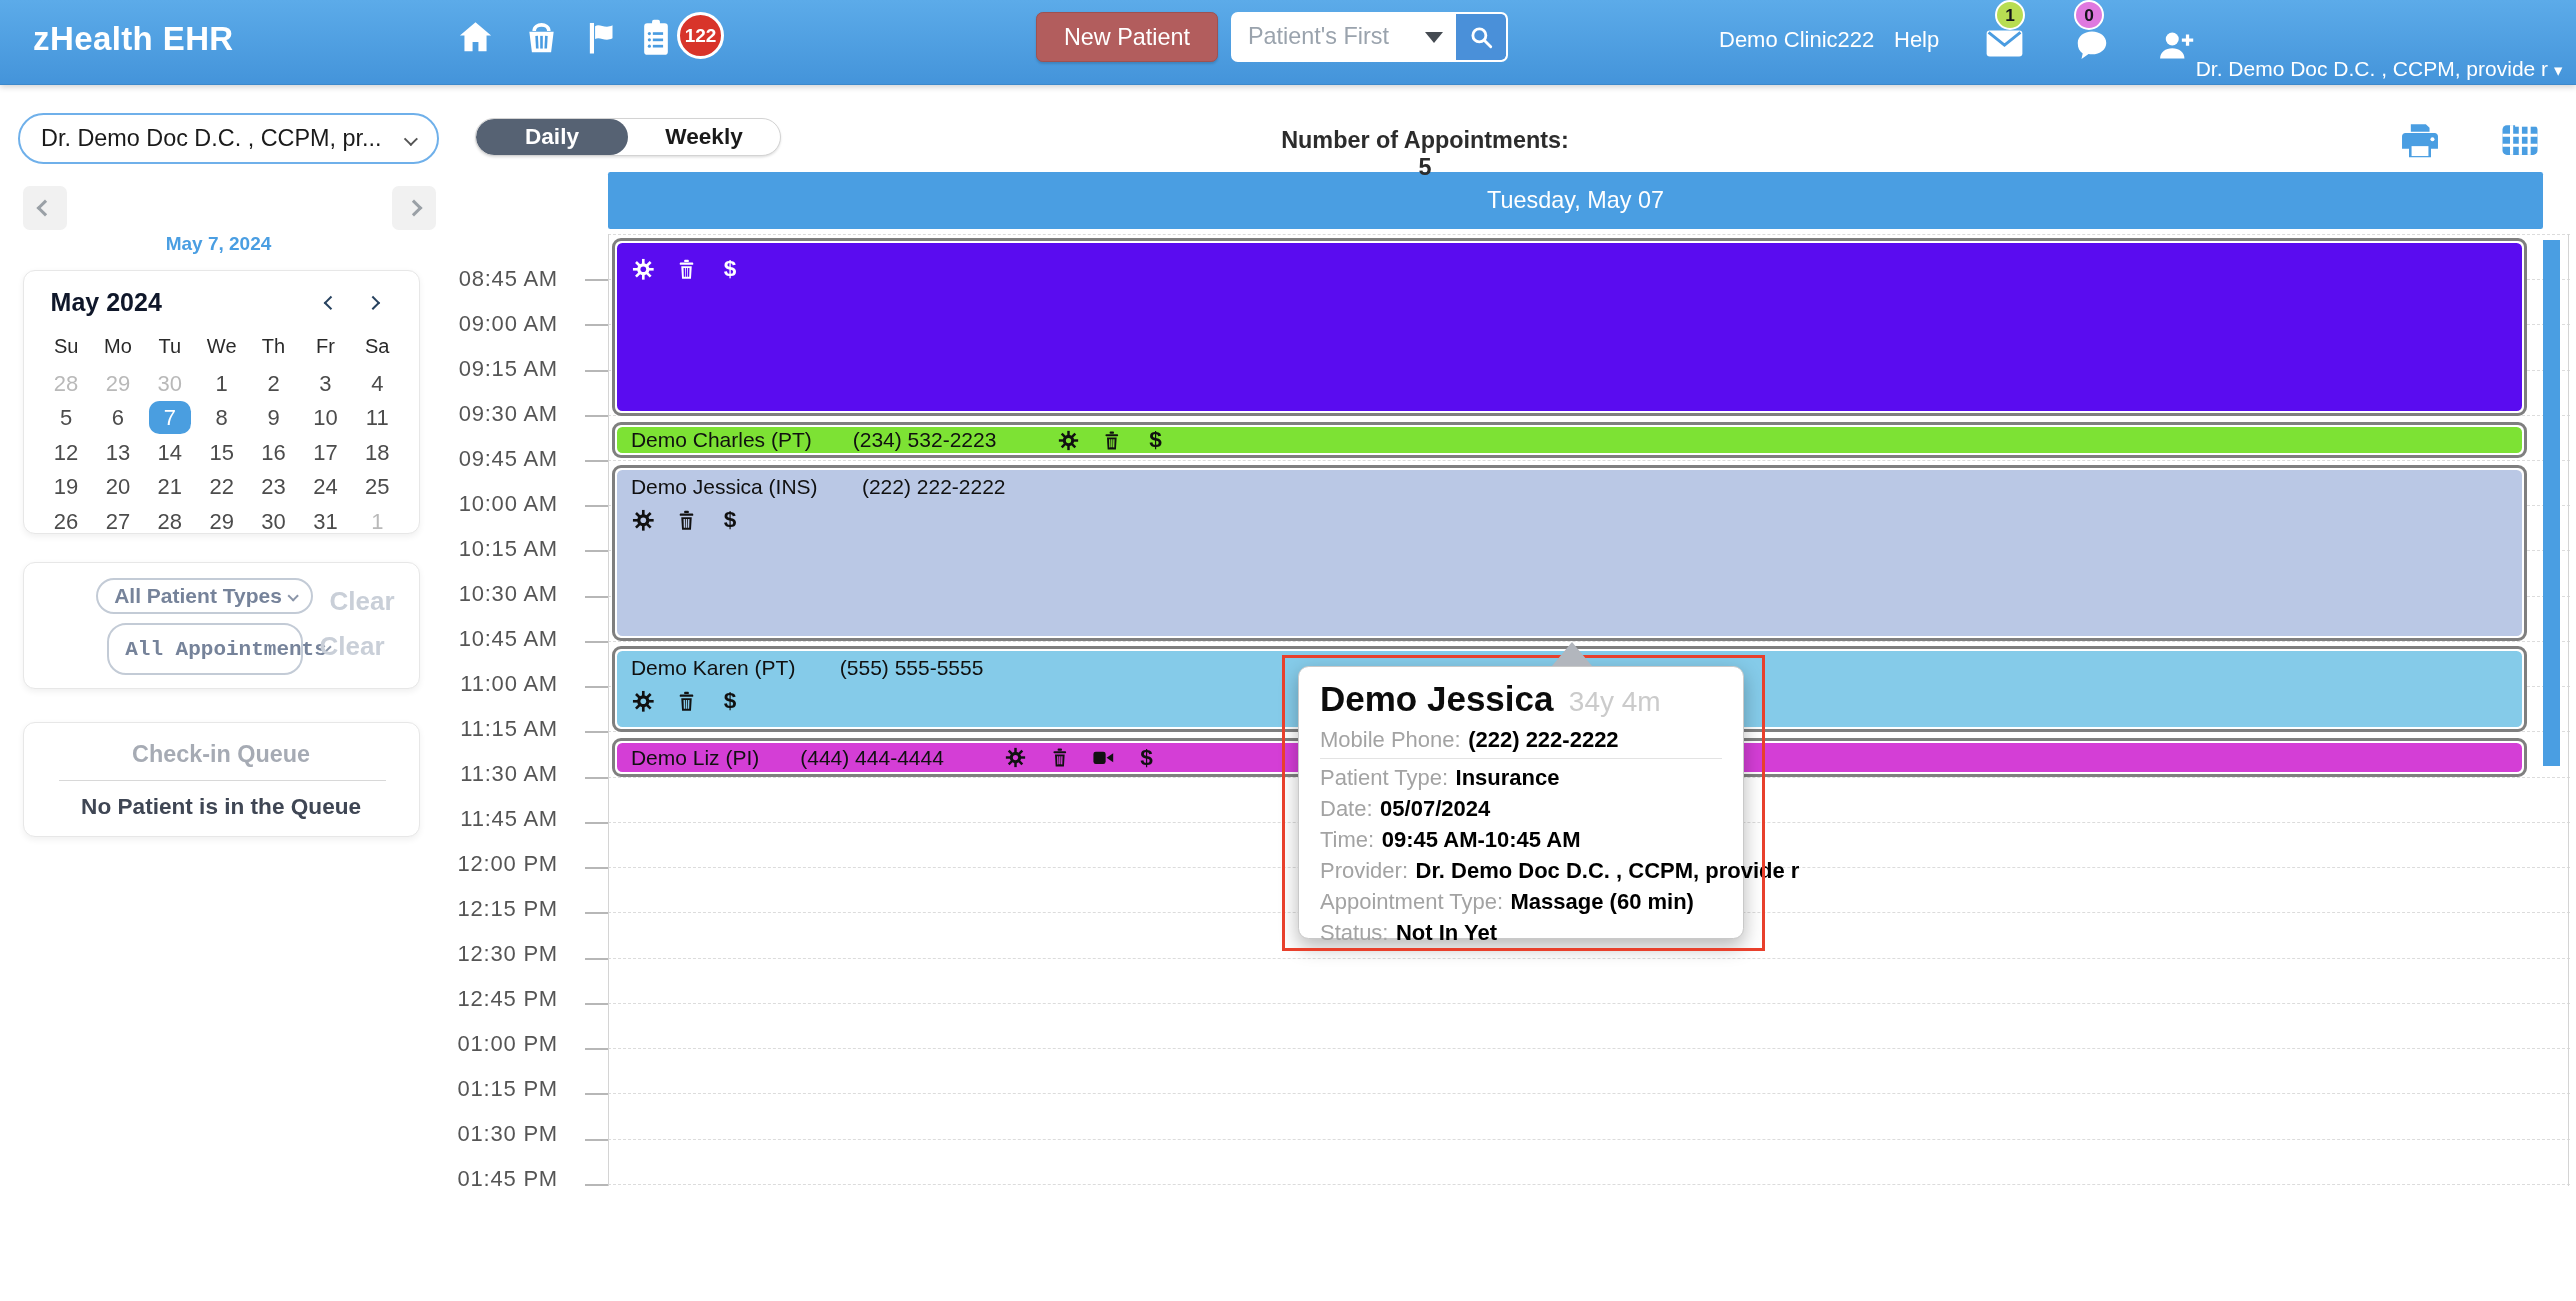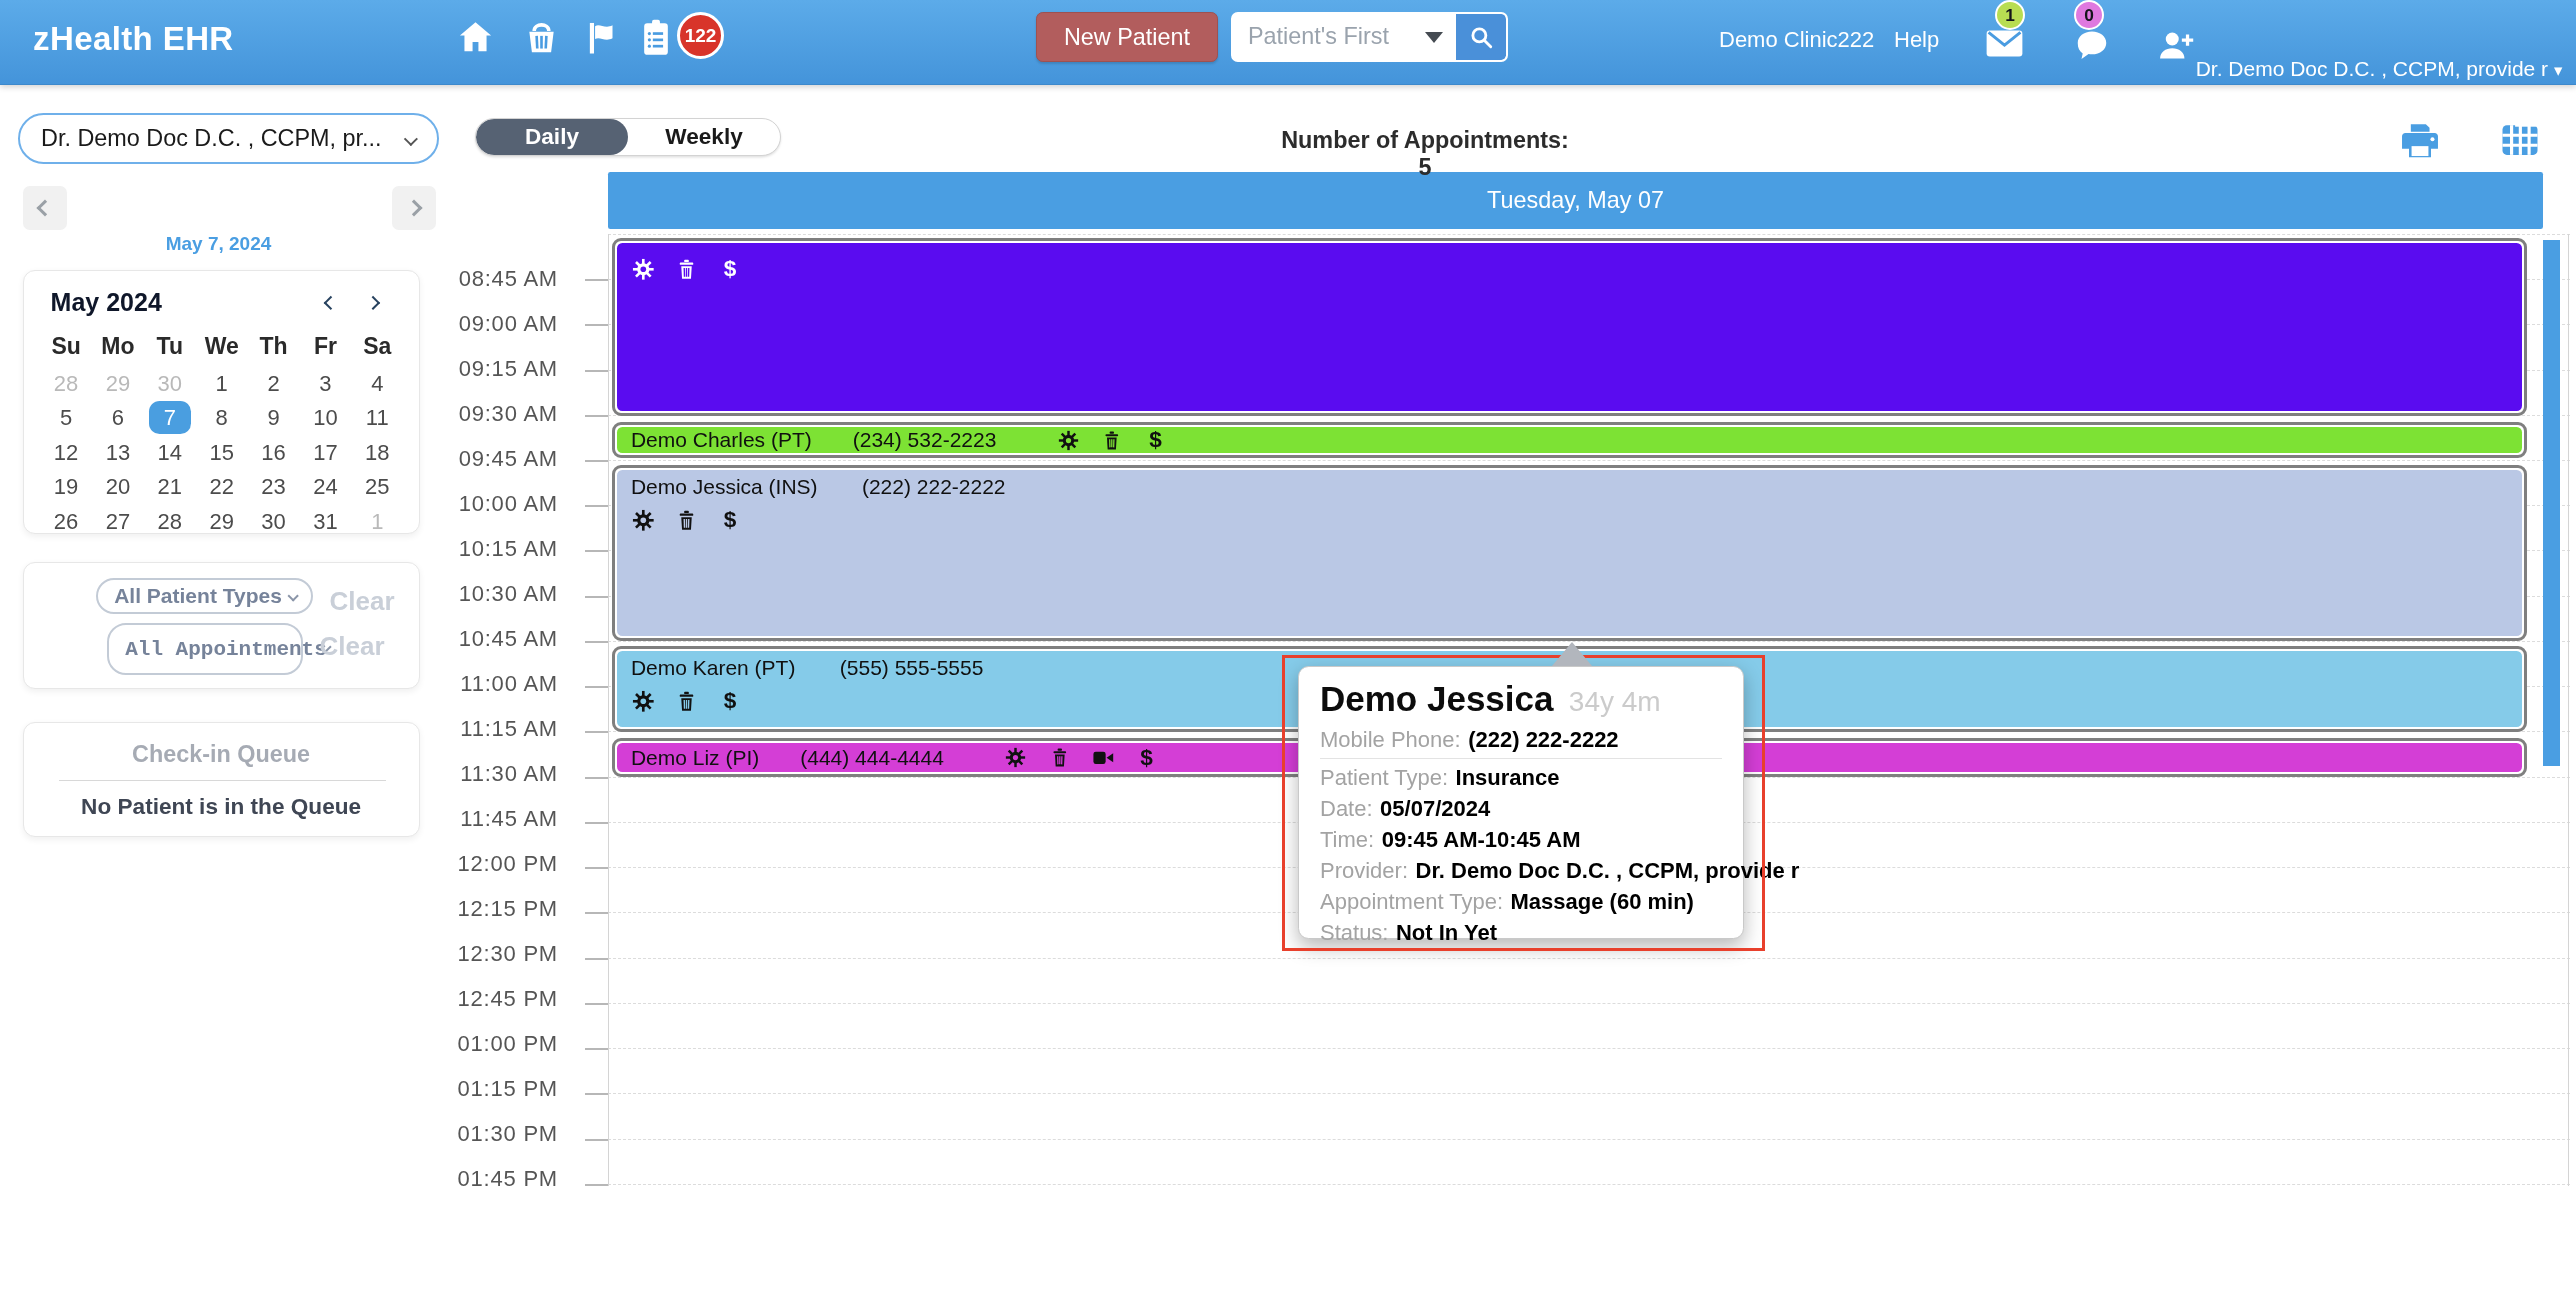--- a/index.html
+++ b/index.html
@@ -66,21 +66,21 @@
   .chev.gray { border-color:#9aa0a6; width:12px; height:12px; border-width:3px; }
   .chev.left  { transform:rotate(135deg); }
   .chev.right { transform:rotate(-45deg); }
   .date-label { position:absolute; left:75px; top:193px; width:287px; text-align:center; font-size:19px; font-weight:bold; color:#4a9ee2; cursor:pointer;margin-top:40px; }
   .card { position:absolute; left:22.6px; background:#fff; border:0.8px solid #e7e7e7; border-radius:12px; box-shadow:0 2.3px 6px rgba(0,0,0,.06); }
   .minical { top:270px; width:397px; height:264px; padding:16.6px 16.6px 7.5px 16.6px; }
   .minical .title { font-size:25px; font-weight:bold; color:#0f172a; position:absolute; left:27px; top:16.6px; }
   .minical .nav { position:absolute; top:26px; cursor:pointer; }
   .chev.cal { border-color:#27425f; border-width:2.3px; width:9.8px; height:9.8px; }
   .cal-grid { position:absolute; left:16.6px; top:56px; width:363px; display:grid; grid-template-columns:repeat(7,1fr); row-gap:1.5px; }
-  .cal-grid .dn { text-align:center; font-size:23px; font-weight:bold; color:#2a2a2a; height:38px; line-height:38px; }
+  .cal-grid .dn { text-align:center; font-size:20px; font-weight:normal; color:#2a2a2a; height:38px; line-height:38px; }
   .cal-grid .c  { text-align:center; font-size:22px; color:#4c4c4c; height:33px; line-height:33px; cursor:pointer; }
   .cal-grid .c.m { color:#b9b9b9; }
   .cal-grid .c.sel { background:#4a9ee0; color:#fff; border-radius:10.6px; width:42px; margin:0 auto; }
   .filters { top:562px; width:397px; height:127px; }
   .pill { position:absolute; border:2.3px solid #c3cbd6; border-radius:19px; background:#fff; display:flex; align-items:center; padding:0 13.6px 0 16.6px; cursor:pointer; }
   .pill .lbl { font-size:21px; font-weight:bold; color:#76839a; flex:1; white-space:nowrap; }
   .chev.pill-c { border-color:#8a95a8; width:8.3px; height:8.3px; }
   .clear-link { position:absolute; font-size:26px; font-weight:bold; color:#c9cfd8; cursor:pointer; }
   .queue { top:722px; width:397px; height:115px; }
   .queue .qt { position:absolute; left:0; top:18px; width:100%; text-align:center; font-size:23.4px; font-weight:bold; color:#a6abb4; }

